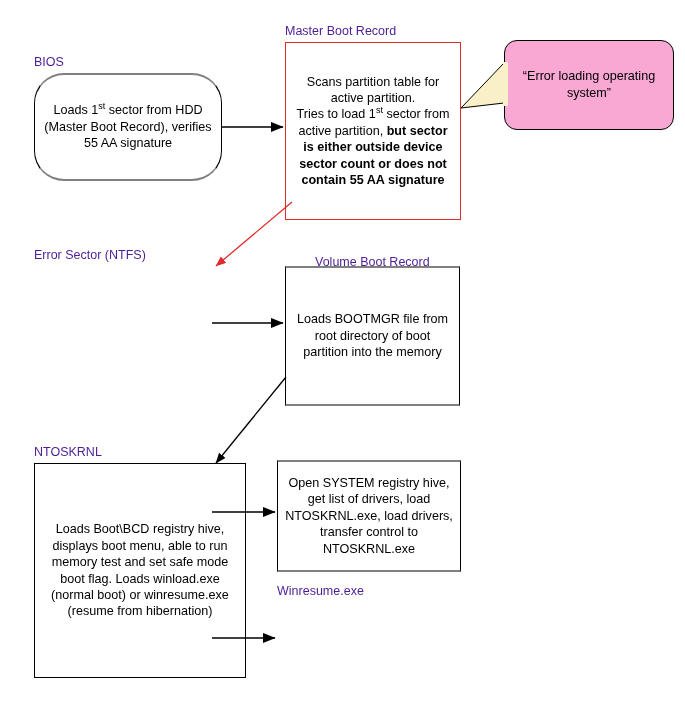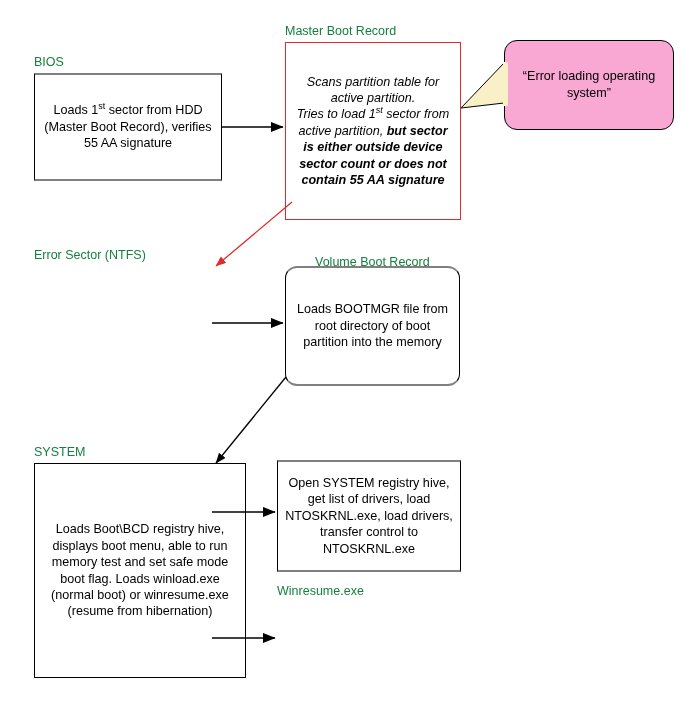--- a/index.html
+++ b/index.html
@@ -13,21 +13,21 @@
   #canvas {
     position: relative;
     width: 685px;
     height: 722px;
     background: #ffffff;
     overflow: hidden;
   }
   .node-label {
     position: absolute;
     font-size: 12.5px;
-    color: #15803d;
+    color: #4c1d95;
     line-height: 1.1;
     white-space: nowrap;
   }
   .box {
     position: absolute;
     box-sizing: border-box;
     background: #ffffff;
     border: 1px solid #000000;
     display: flex;
     align-items: center;
@@ -43,21 +43,21 @@
     font-size: 12.6px;
     line-height: 1.30;
     color: #000000;
     text-align: center;
     padding: 0 7px;
     width: 100%;
   }
   .box.error {
     border: 1.4px solid #e02b2b;
   }
-  .box.error .body { padding: 0 6px; font-style: italic; }
+  .box.error .body { padding: 0 6px; }
   .err-text {
     color: #000000;
     font-weight: bold;
   }
   .callout {
     position: absolute;
     box-sizing: border-box;
     background: #f9a8d4;
     border: 1px solid #000000;
     border-radius: 13px;
@@ -85,21 +85,21 @@
     vertical-align: super;
     line-height: 0;
   }
 </style>
 </head>
 <body>
 
 <div id="canvas">
 
   <div class="node-label" style="left:34px; top:56px;">BIOS</div>
-  <div class="box shadowed" style="left:34px; top:73px; width:188px; height:108px;">
+  <div class="box shadowed" style="left:34px; top:73px; width:188px; height:108px;border-radius:30px;">
     <div class="body">
       <span>Loads 1</span><sup>st</sup><span> sector from HDD (Master Boot Record), verifies 55 AA signature</span>
     </div>
   </div>
 
   <div class="node-label" style="left:285px; top:25px;">Master Boot Record</div>
   <div class="box error" style="left:285px; top:42px; width:176px; height:178px;">
     <div class="body">
       <span>Scans partition table for active partition.</span><br>
       <span>Tries to load 1</span><sup>st</sup><span> sector from active partition,</span>
@@ -107,25 +107,25 @@
     </div>
   </div>
 
   <div class="callout" style="left:504px; top:40px; width:170px; height:90px;">
     <div class="body">“Error loading operating system”</div>
   </div>
 
   <div class="node-label" style="left:34px; top:249px;">Error Sector (NTFS)</div>
 
   <div class="node-label" style="left:285px; top:256px;margin-left:30px;">Volume Boot Record</div>
-  <div class="box shadowed" style="left:285px; top:266px; width:175px; height:120px;border-radius:12px;">
+  <div class="box shadowed" style="left:285px; top:266px; width:175px; height:140px;">
     <div class="body">Loads BOOTMGR file from root directory of boot partition into the memory</div>
   </div>
 
-  <div class="node-label" style="left:34px; top:446px;">SYSTEM</div>
+  <div class="node-label" style="left:34px; top:446px;">NTOSKRNL</div>
   <div class="box" style="left:34px; top:463px; width:212px; height:215px;">
     <div class="body">Loads Boot\BCD registry hive, displays boot menu, able to run memory test and set safe mode boot flag. Loads winload.exe (normal boot) or winresume.exe (resume from hibernation)</div>
   </div>
 
   <div class="node-label" style="left:277px; top:443px;margin-top:24px;">Winload.exe</div>
   <div class="box shadowed" style="left:277px; top:460px; width:184px; height:112px;">
     <div class="body">Open SYSTEM registry hive, get list of drivers, load NTOSKRNL.exe, load drivers, transfer control to NTOSKRNL.exe</div>
   </div>
 
   <div class="node-label" style="left:277px; top:585px;">Winresume.exe</div>

